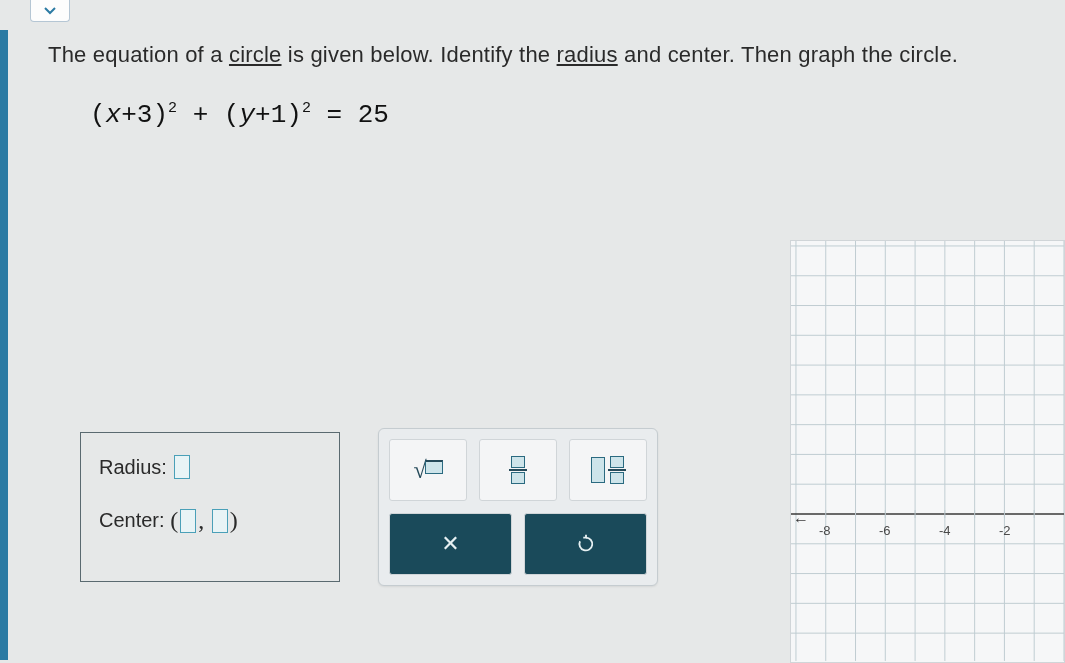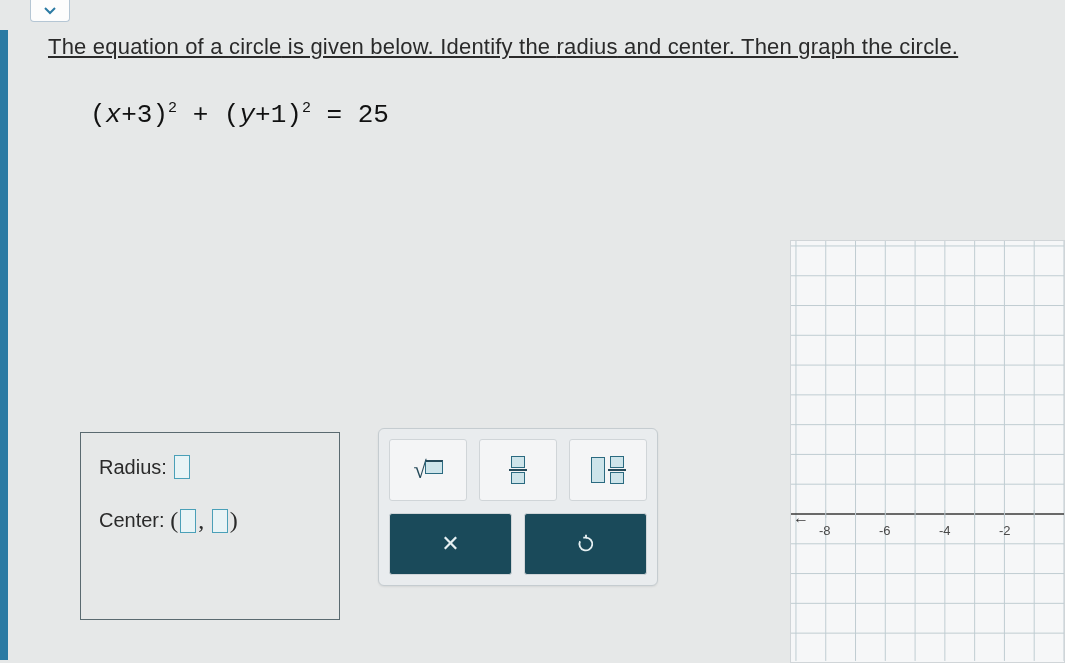--- a/index.html
+++ b/index.html
@@ -33,45 +33,44 @@
     position: absolute;
     left: 0;
     top: 30px;
     width: 8px;
     height: 630px;
     background: #2b7aa3;
   }
   .question-text {
     position: absolute;
     left: 48px;
-    top: 34px;
+    top: 42px;
     font-size: 22px;
     color: #2a2a2a;
     letter-spacing: 0.2px;
-    text-decoration: underline;
   }
   .underline { text-decoration: underline; color: #2a2a2a; }
   .equation {
     position: absolute;
     left: 90px;
     top: 100px;
     font-family: Liberation Mono, monospace;
     font-size: 26px;
     font-style: italic;
     color: #111;
   }
   .equation .rm { font-style: normal; }
   .equation sup { font-size: 15px; vertical-align: super; font-style: normal; }
   
   .answer-box {
     position: absolute;
     left: 80px;
     top: 432px;
     width: 260px;
-    height: 188px;
+    height: 150px;
     border: 1px solid #5a6a70;
     background: transparent;
     padding: 22px 18px;
   }
   .answer-row {
     display: flex;
     align-items: center;
     font-size: 20px;
     color: #2a2a2a;
     margin-bottom: 28px;

